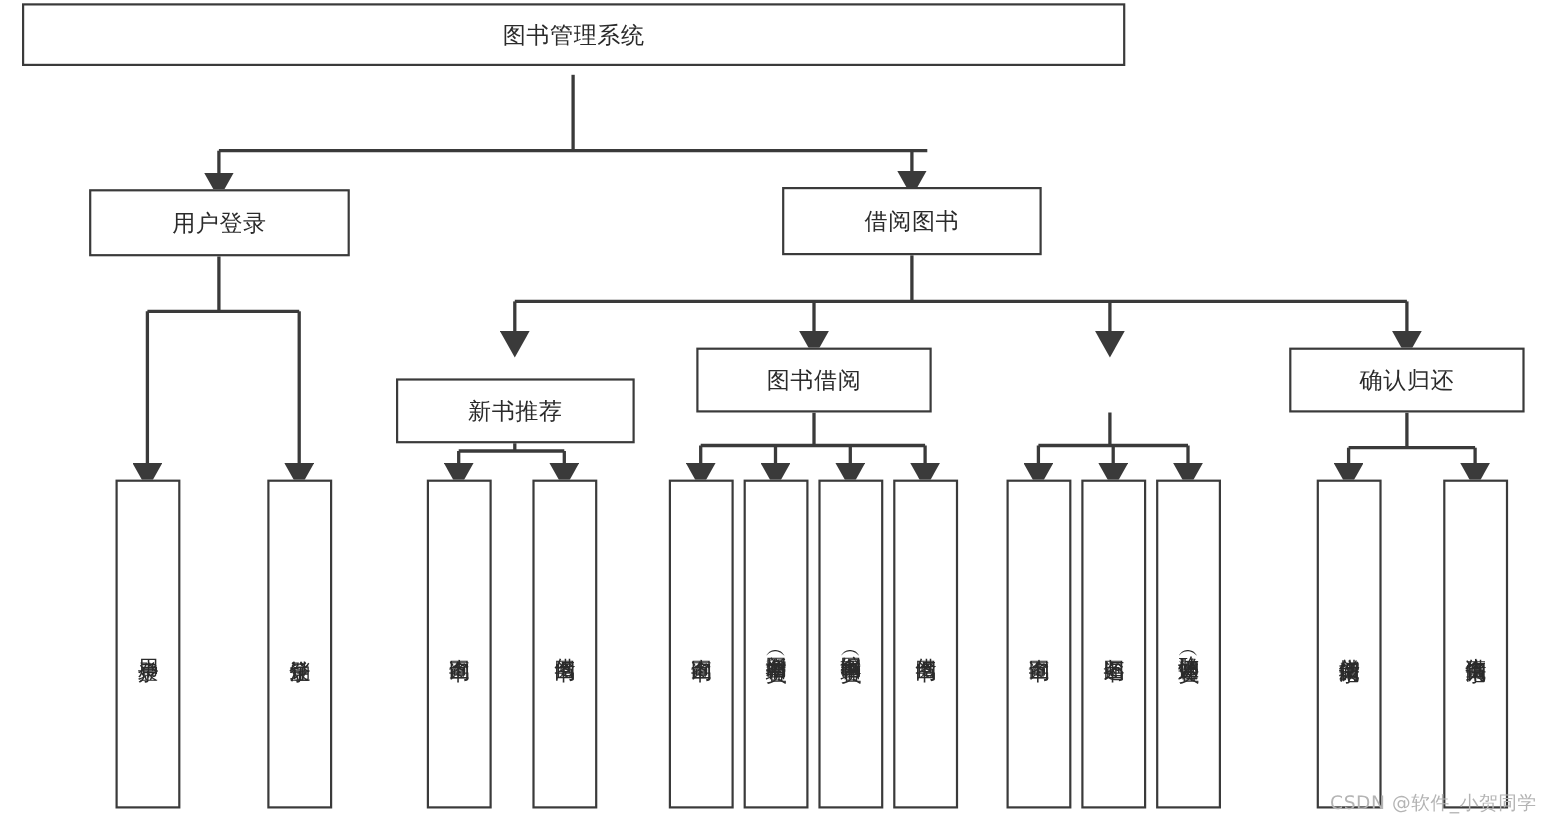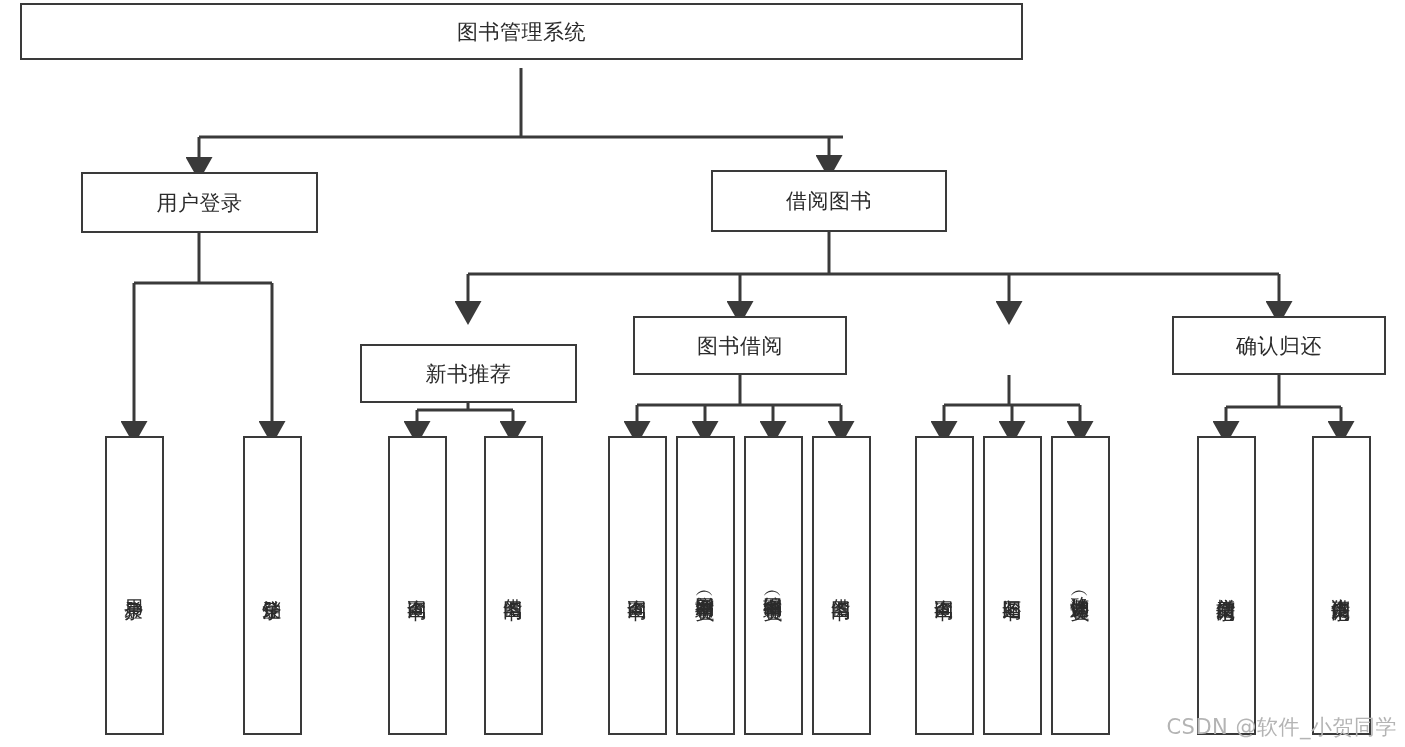--- a/index.html
+++ b/index.html
@@ -55,21 +55,21 @@
   .node.vert .vtext {
     writing-mode: vertical-rl;
     text-orientation: upright;
     display: block;
     max-height: 100%;
   }
   .watermark {
     position: absolute;
     right: 8px;
     bottom: 6px;
-    font-size: 21px;
+    font-size: 17px;
     color: #b4b4b4;
     letter-spacing: 0.5px;
     white-space: nowrap;
   }
 </style>
 </head>
 <body>
 
 <div id="diagram-root">
 

